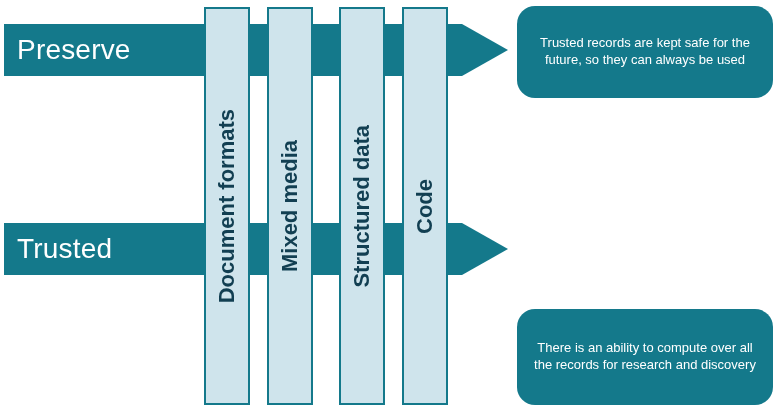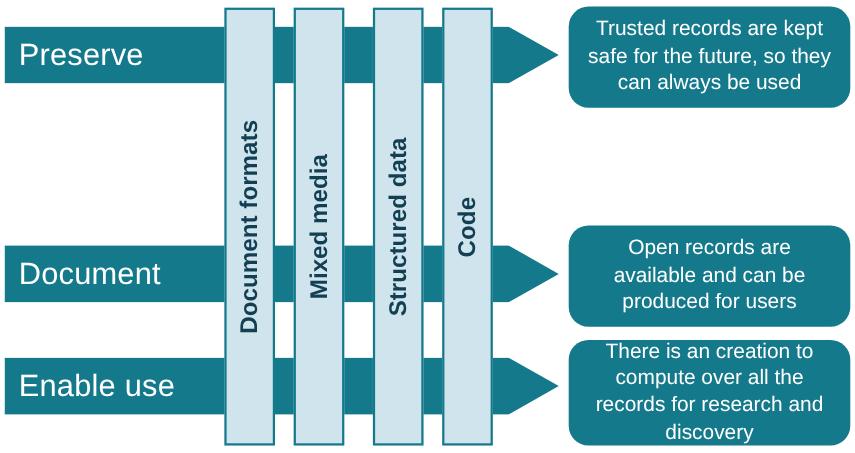--- a/index.html
+++ b/index.html
@@ -67,55 +67,49 @@
       color: #ffffff;
       display: flex;
       align-items: center;
       justify-content: center;
       text-align: center;
       box-sizing: border-box;
       padding: 8px 16px;
       z-index: 3;
     }
     .callout-text {
-      font-size: 19px;
+      font-size: 13px;
       line-height: 1.3;
     }
   </style>
 </head>
 <body>
 
 <div class="canvas">
 
   <div class="arrow" style="top:24px;">
     <span class="arrow-label">Preserve</span>
   </div>
   <div class="arrow" style="top:223px;">
-    <span class="arrow-label">Document</span>
-  </div>
-  <div class="arrow" style="top:325px;">
-    <span class="arrow-label">Enable use</span>
+    <span class="arrow-label">Trusted</span>
   </div>
 
   <div class="bar" style="left:204px;">
     <span class="bar-label">Document formats</span>
   </div>
   <div class="bar" style="left:267px;">
     <span class="bar-label">Mixed media</span>
   </div>
   <div class="bar" style="left:339px;">
     <span class="bar-label">Structured data</span>
   </div>
   <div class="bar" style="left:402px;">
     <span class="bar-label">Code</span>
   </div>
 
   <div class="callout" style="top:6px; height:92px;">
     <span class="callout-text">Trusted records are kept safe for the future, so they can always be used</span>
   </div>
-  <div class="callout" style="top:205px; height:92px;">
-    <span class="callout-text">Open records are available and can be produced for users</span>
-  </div>
   <div class="callout" style="top:309px; height:96px;">
-    <span class="callout-text">There is an creation to compute over all the records for research and discovery</span>
+    <span class="callout-text">There is an ability to compute over all the records for research and discovery</span>
   </div>
 
 </div>
 
 </body></html>

